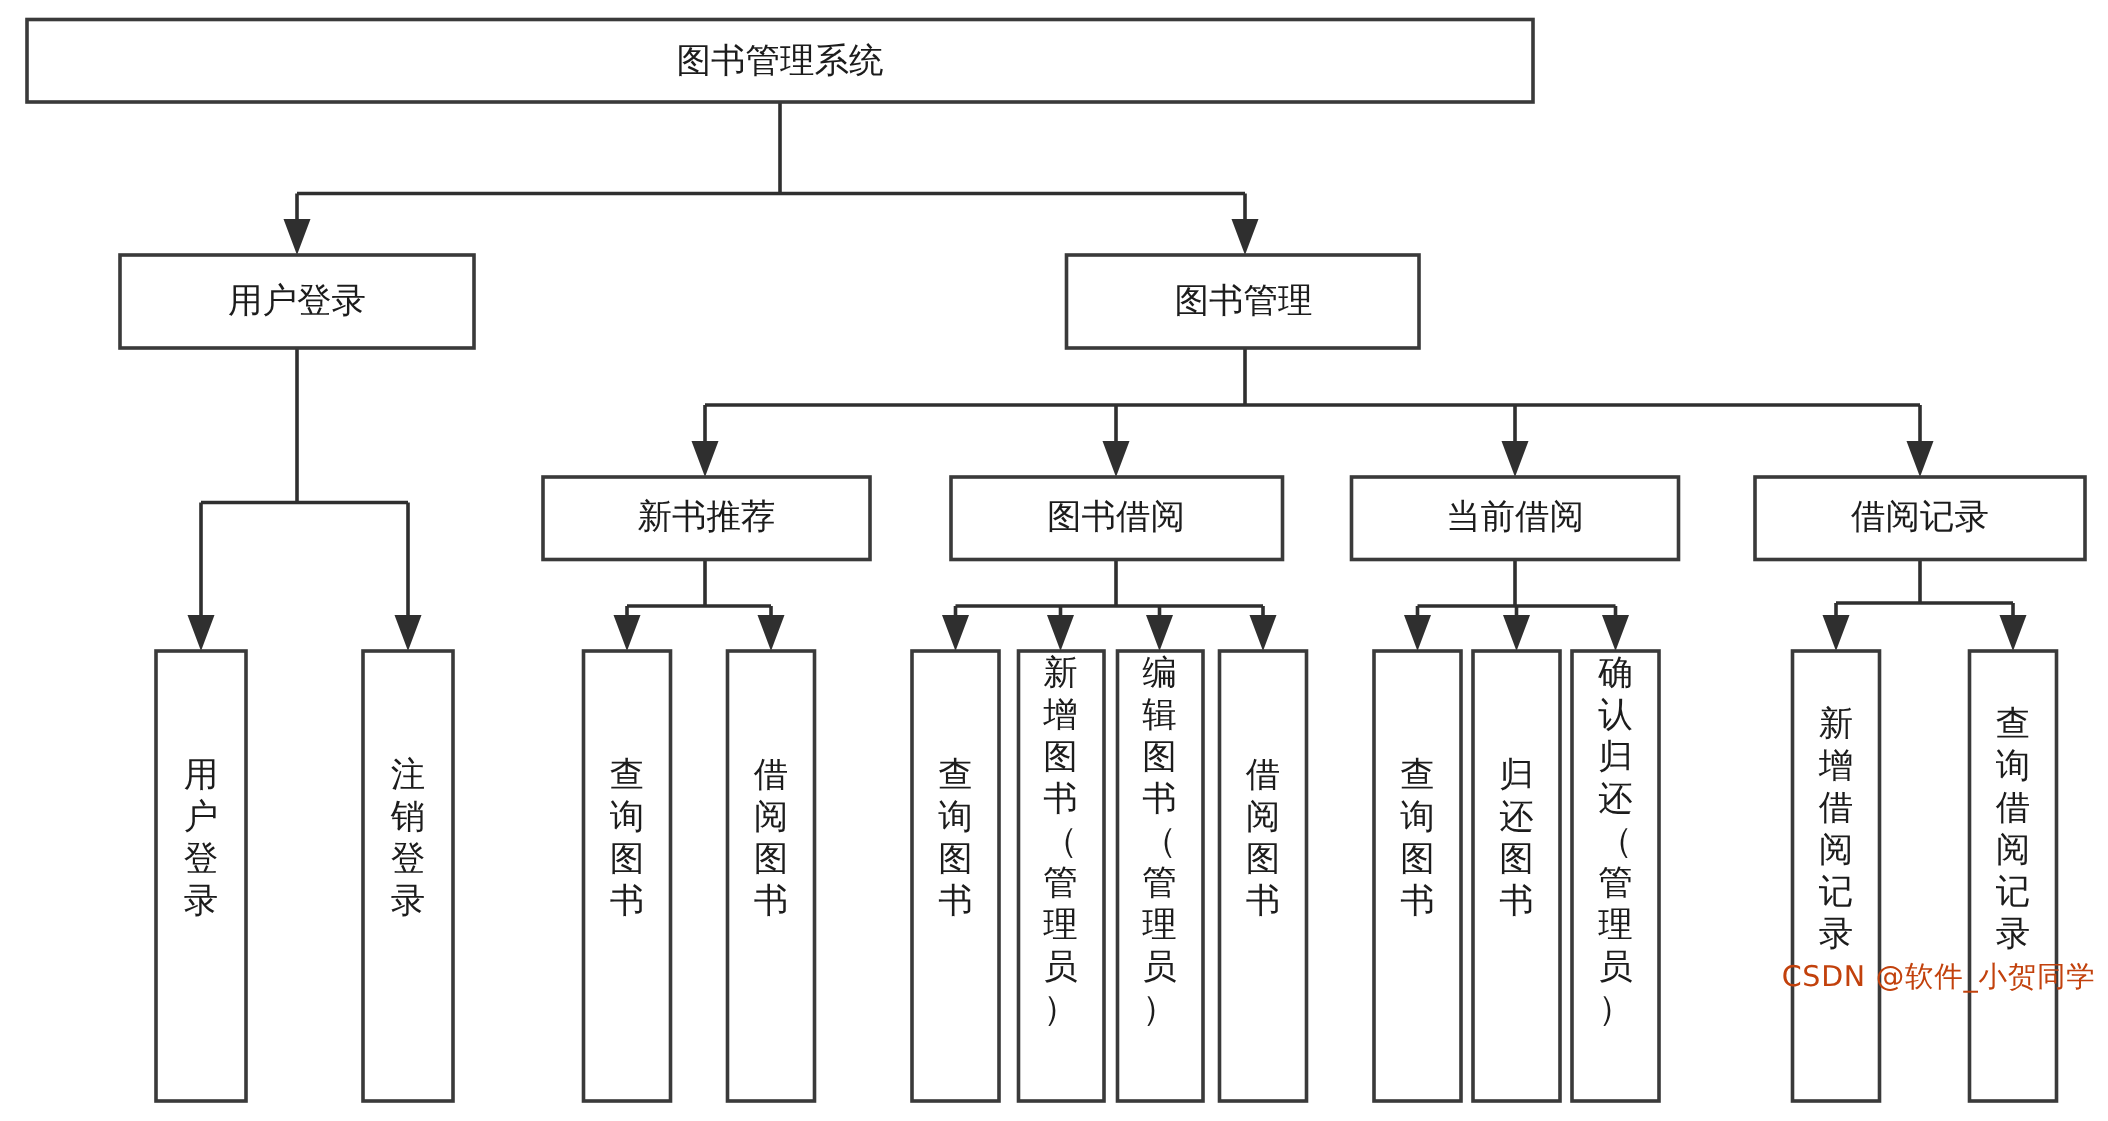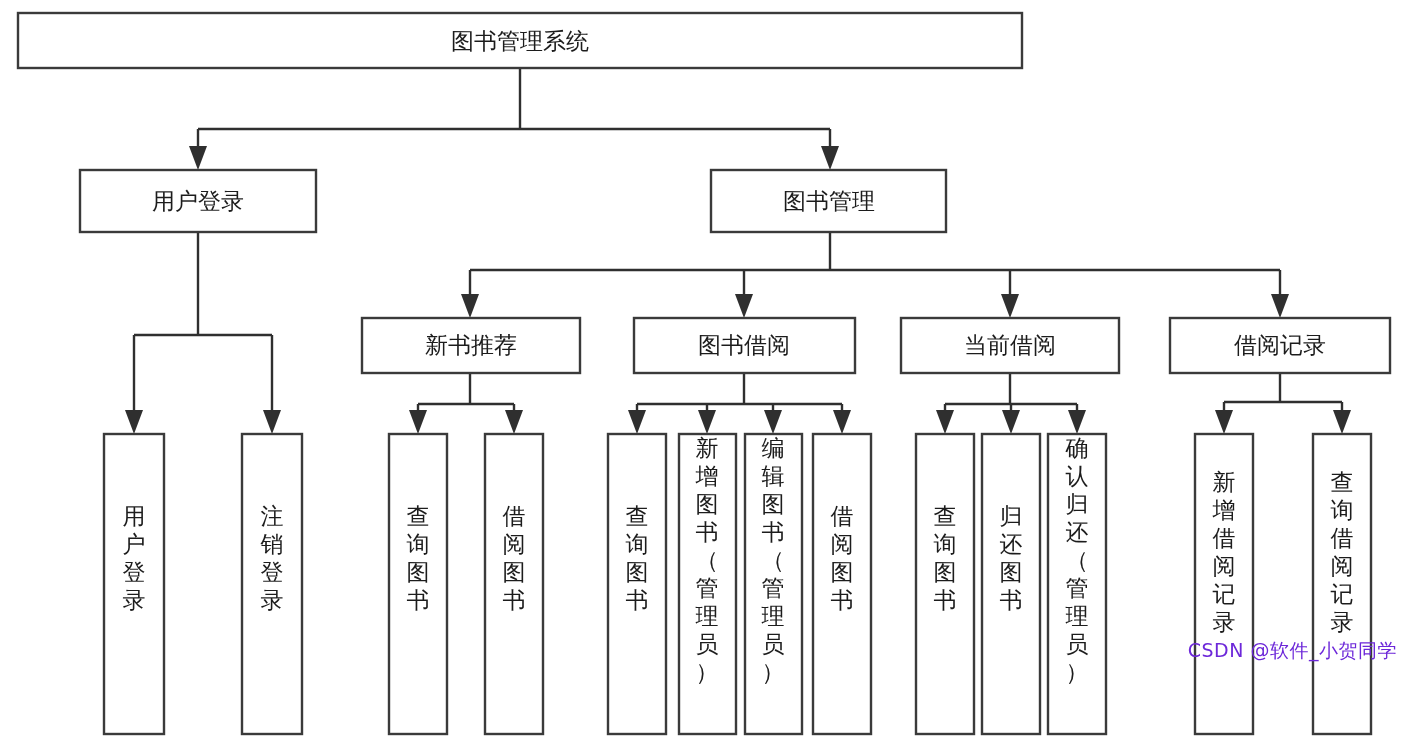--- a/index.html
+++ b/index.html
@@ -55,21 +55,21 @@
   .arrow-head {
     fill: #2f2f2f;
     stroke: none;
   }
   .watermark-text {
     position: absolute;
     right: 8px;
     bottom: 4px;
     font-family: "DejaVu Sans", "Liberation Sans", sans-serif;
     font-size: 19px;
-    color: #6d28d9;
+    color: #c2410c;
     white-space: nowrap;
     letter-spacing: 0.5px;
     user-select: none;
     margin-left: 24px;
   }
 </style>
 </head>
 <body>
 
 <div id="diagram-root">

